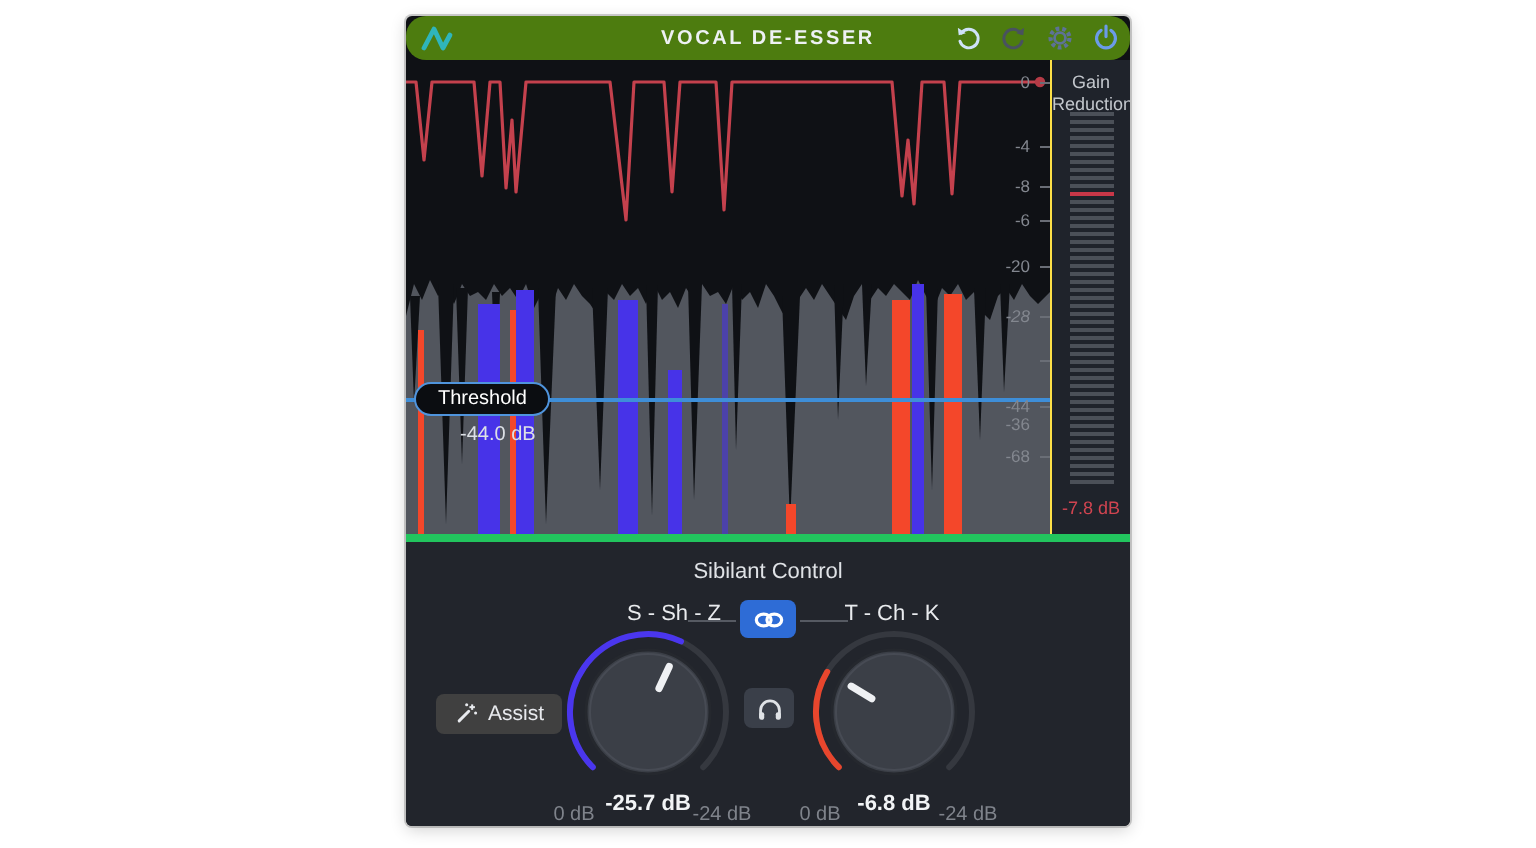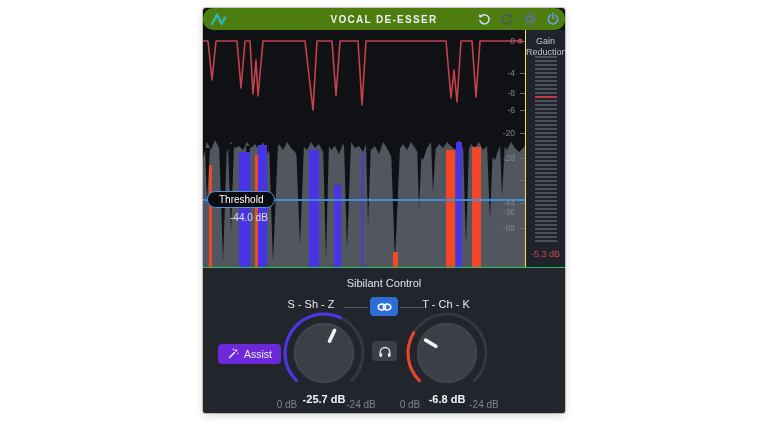--- a/index.html
+++ b/index.html
@@ -55,33 +55,33 @@
     border-left:1px solid #fde047;
   }
   .meter-title { position:absolute; width:100%; text-align:center; font-size:9px; color:#c3c7cd; }
   #ladder { position:absolute; left:9px; top:26px; width:22px; }
   .seg { width:22px; height:2px; margin-bottom:2px; background:#4b5058; }
   .seg.red { background:#c83748; }
   #meter-value { position:absolute; width:100%; text-align:center; top:219px; font-size:9px; color:#d04450; }
   
   #controls {
     position:absolute; left:0; top:259px; width:362px; height:146px;
-    background:#22252c; border-top:1px solid #22c55e;
+    background:#22252c; border-top:4px solid #22c55e;
   }
   #section-title { position:absolute; top:9px; width:100%; text-align:center; font-size:11px; color:#dfe2e6; }
   .band-label { position:absolute; top:30px; width:100px; text-align:center; font-size:11px; color:#e9ebee; }
   .connector { position:absolute; top:39px; width:24px; height:1px; background:#565a62; }
   #link-btn {
     position:absolute; left:167px; top:29px; width:28px; height:19px;
     background:#2e6cd6; border:none; border-radius:4px; cursor:pointer;
     display:flex; align-items:center; justify-content:center;
   }
   #assist-btn {
     position:absolute; left:15px; top:76px; height:20px; padding:0 9px;
-    background:#6d28d9; border:none; border-radius:4px; cursor:pointer;
+    background:#404040; border:none; border-radius:4px; cursor:pointer;
     display:flex; align-items:center; gap:5px; color:#e8eaee; font-size:10.5px;
     font-family:"Liberation Sans", sans-serif;
   }
   #monitor-btn {
     position:absolute; left:169px; top:73px; width:25px; height:20px;
     background:#3a3f49; border:none; border-radius:4px; cursor:pointer;
     display:flex; align-items:center; justify-content:center;
   }
   .knob { position:absolute; width:90px; height:90px; cursor:pointer; }
   .knob-minmax { position:absolute; font-size:10px; color:#7f838b; transform:translateX(-50%); top:131px; }
@@ -240,28 +240,28 @@
           <div class="seg"></div>
           <div class="seg"></div>
           <div class="seg"></div>
           <div class="seg"></div>
           <div class="seg"></div>
           <div class="seg"></div>
           <div class="seg"></div>
           <div class="seg"></div>
           <div class="seg"></div>
         </div>
-      <div id="meter-value">-5.3 dB</div>
+      <div id="meter-value">-7.8 dB</div>
     </div>
   </div>
 
   <div id="controls">
     <div id="section-title">Sibilant Control</div>
 
-    <span class="band-label" style="left:58px">S - Sh - Z</span>
+    <span class="band-label" style="left:84px">S - Sh - Z</span>
     <span class="connector" style="left:141px"></span>
     <button id="link-btn">
       <svg viewBox="0 0 18 10" width="17" height="10">
         <ellipse cx="6.2" cy="5" rx="3.9" ry="3.1" fill="none" stroke="#ffffff" stroke-width="1.7"></ellipse>
         <ellipse cx="11.8" cy="5" rx="3.9" ry="3.1" fill="none" stroke="#ffffff" stroke-width="1.7"></ellipse>
       </svg>
     </button>
     <span class="connector" style="left:197px"></span>
     <span class="band-label" style="left:193px">T - Ch - K</span>
 

